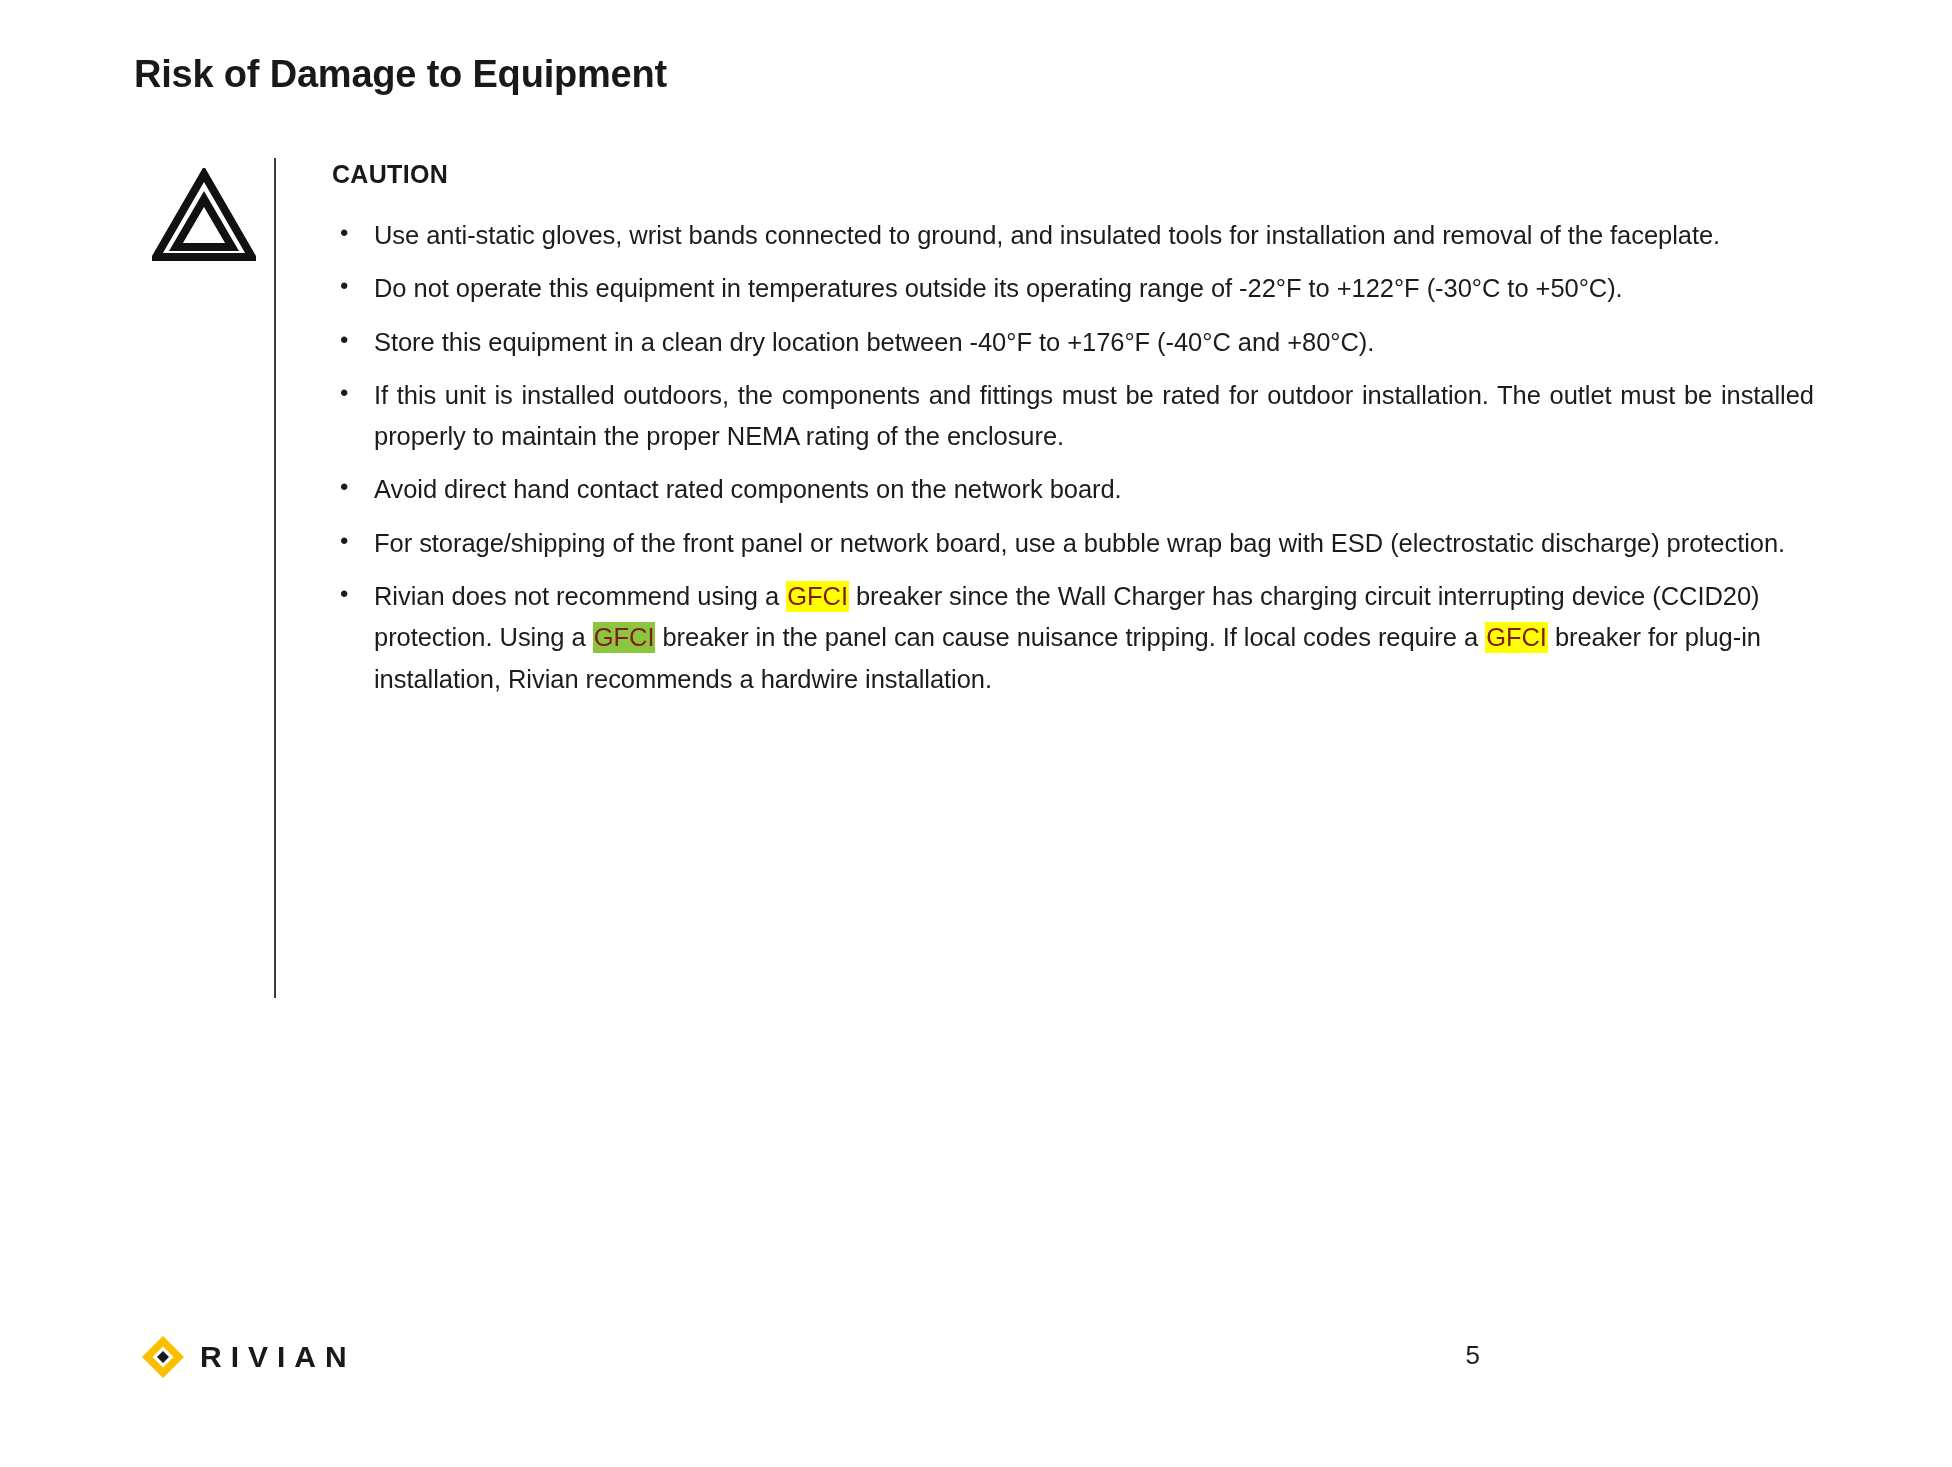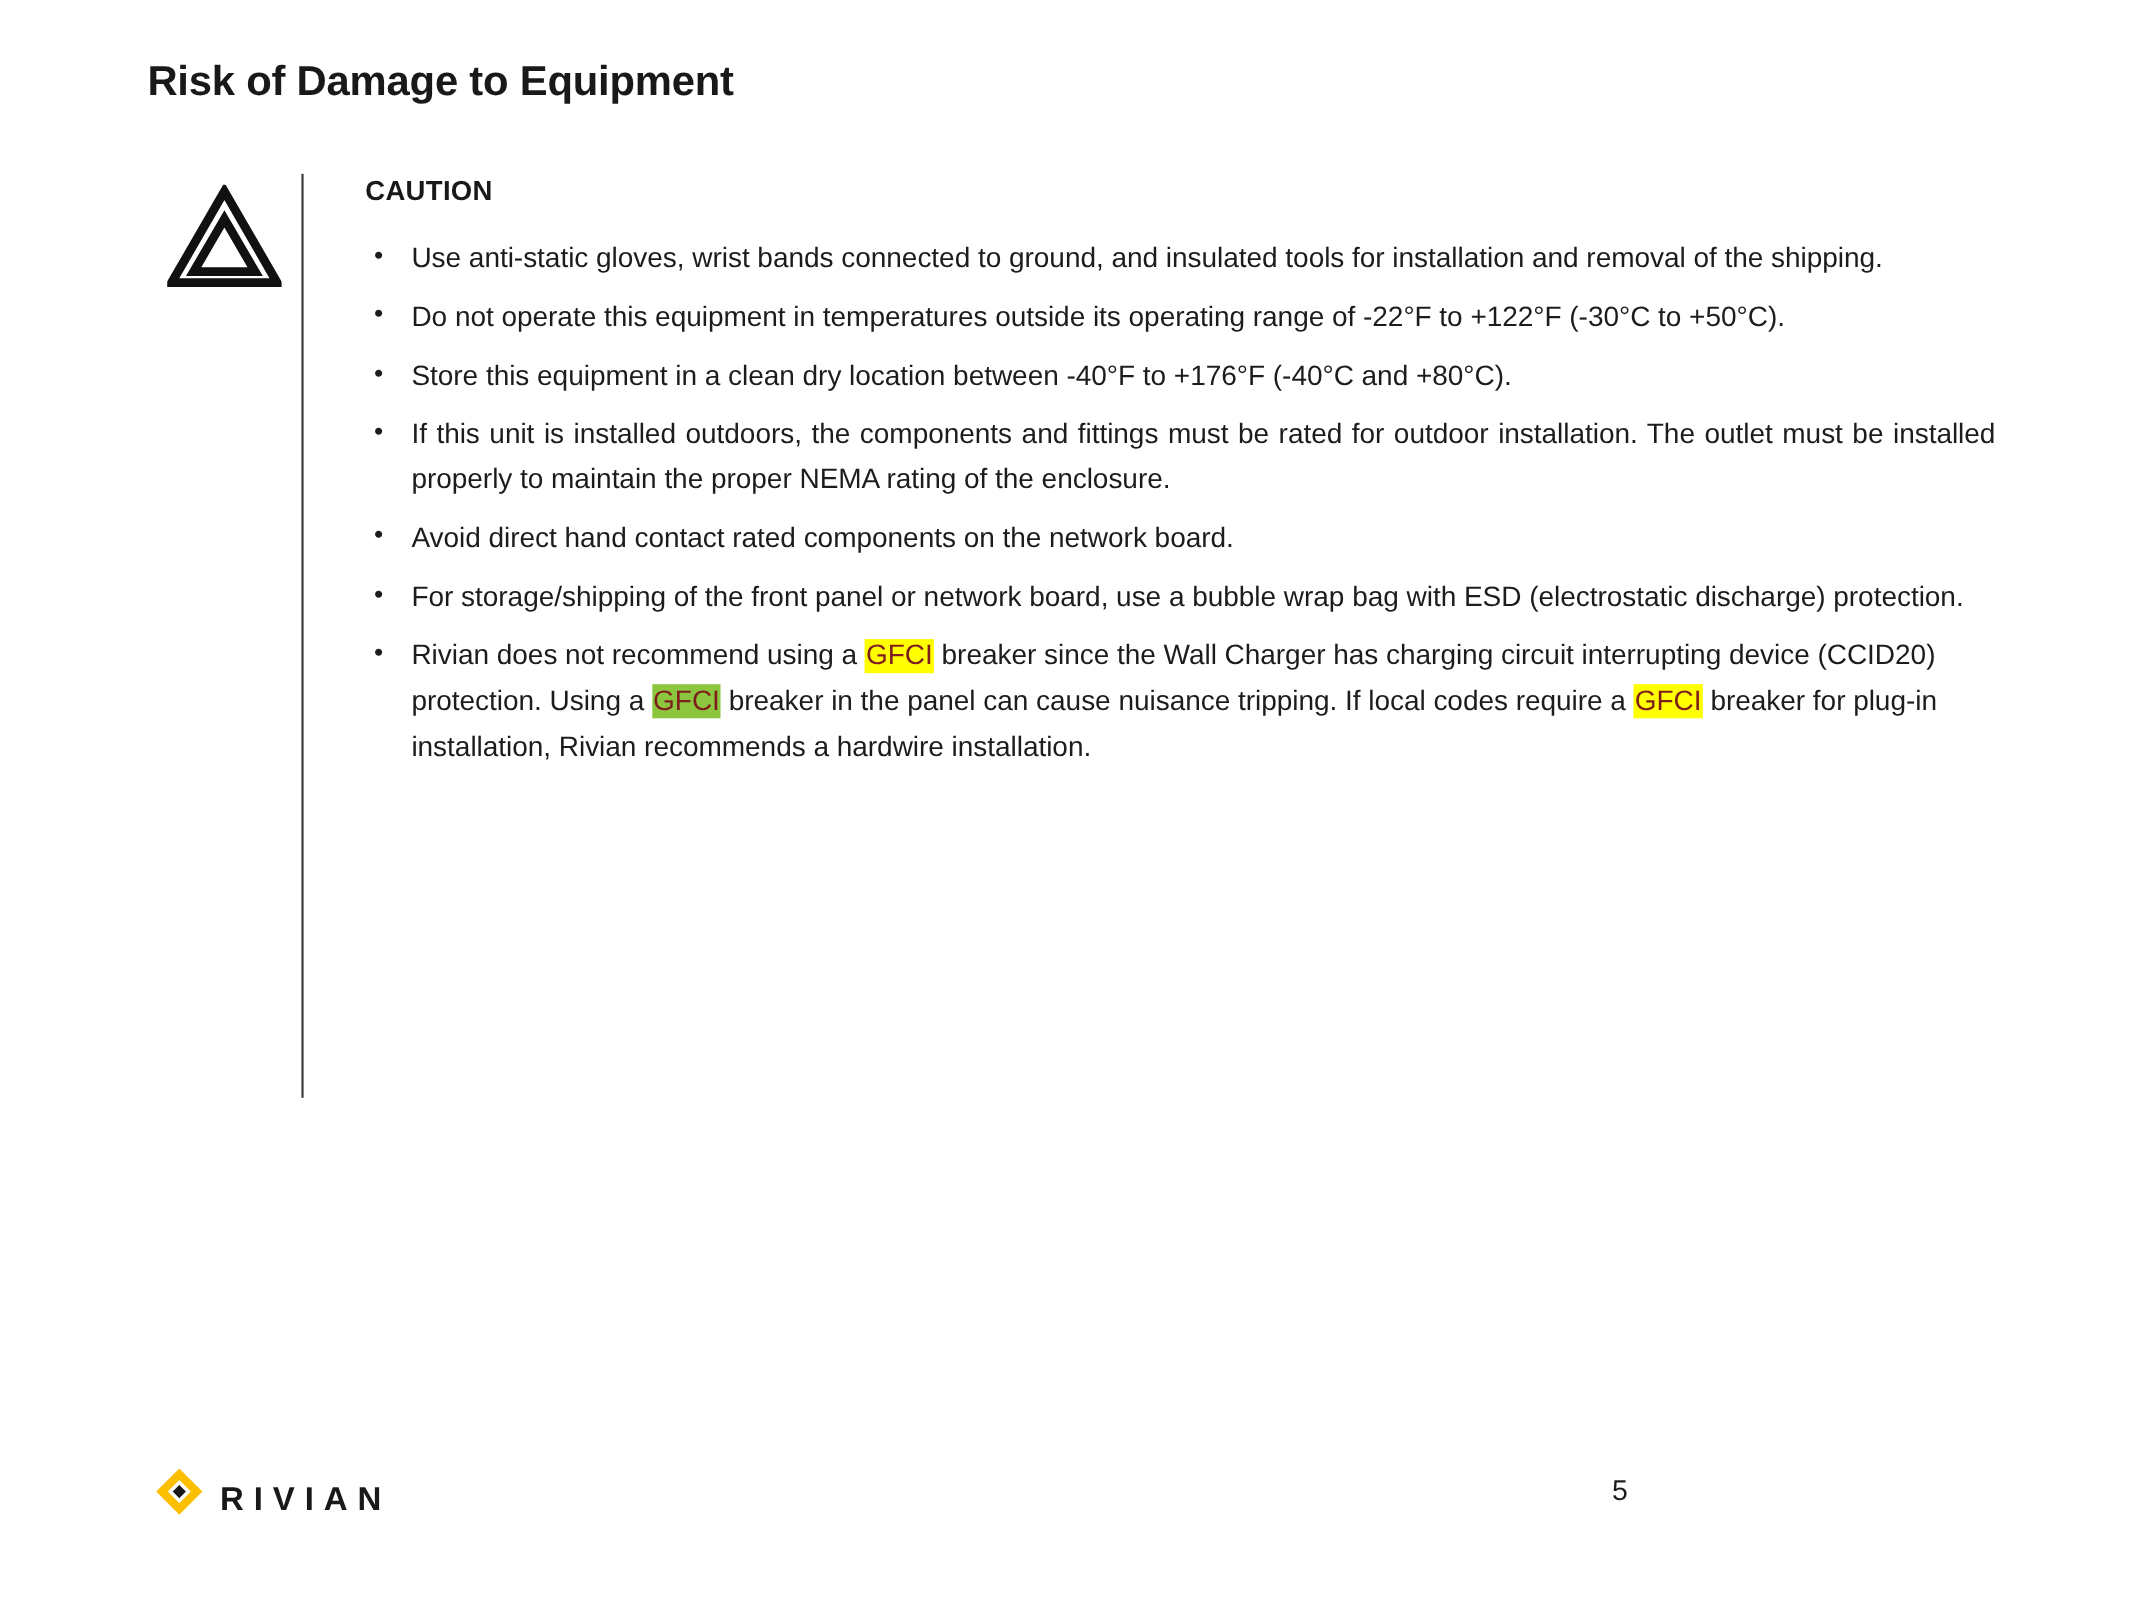--- a/index.html
+++ b/index.html
@@ -123,21 +123,21 @@
   }
   mark.hl-yellow { background: #ffff00; }
   mark.hl-green  { background: #8cc63e; }
 
   
   .footer-logo {
     position: absolute;
     left: 140px;
     bottom: 88px;
     display: flex;
-    align-items: flex-end;
+    align-items: center;
     height: 44px;
   }
 
   .logo-mark {
     width: 46px;
     height: 46px;
     flex: 0 0 46px;
     margin-right: 14px;
   }
 
@@ -175,21 +175,21 @@
 
     <div class="caution-rule"></div>
 
     <div class="caution-body">
 
       <div class="caution-label">CAUTION</div>
 
       <ul class="caution-list">
 
         <li>
-          <span>Use anti-static gloves, wrist bands connected to ground, and insulated tools for installation and removal of the shipping.</span>
+          <span>Use anti-static gloves, wrist bands connected to ground, and insulated tools for installation and removal of the faceplate.</span>
         </li>
 
         <li>
           <span>Do not operate this equipment in temperatures outside its operating range of -22°F to +122°F (-30°C to +50°C).</span>
         </li>
 
         <li>
           <span>Store this equipment in a clean dry location between -40°F to +176°F (-40°C and +80°C).</span>
         </li>
 

